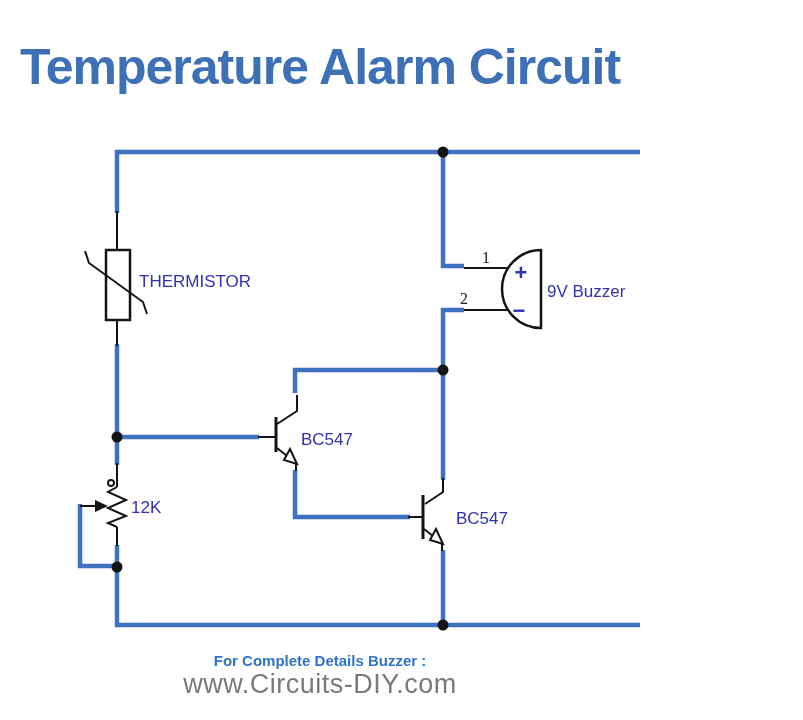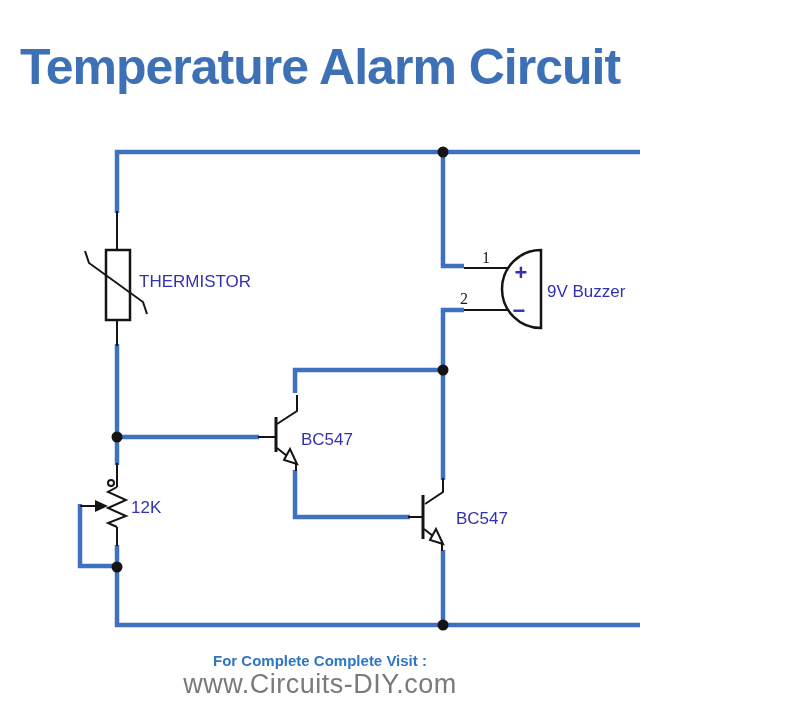--- a/index.html
+++ b/index.html
@@ -114,17 +114,17 @@
     <g>
       <circle class="dot" cx="443" cy="152" r="5.5"></circle>
       <circle class="dot" cx="443" cy="370" r="5.5"></circle>
       <circle class="dot" cx="117" cy="437" r="5.5"></circle>
       <circle class="dot" cx="117" cy="567" r="5.5"></circle>
       <circle class="dot" cx="443" cy="625" r="5.5"></circle>
     </g>
   </svg>
 
   <div id="footer">
-    <div class="visit">For Complete Complete Visit :</div>
+    <div class="visit">For Complete Details Buzzer :</div>
     <div class="site">www.Circuits-DIY.com</div>
   </div>
 
 </div>
 
 </body></html>

